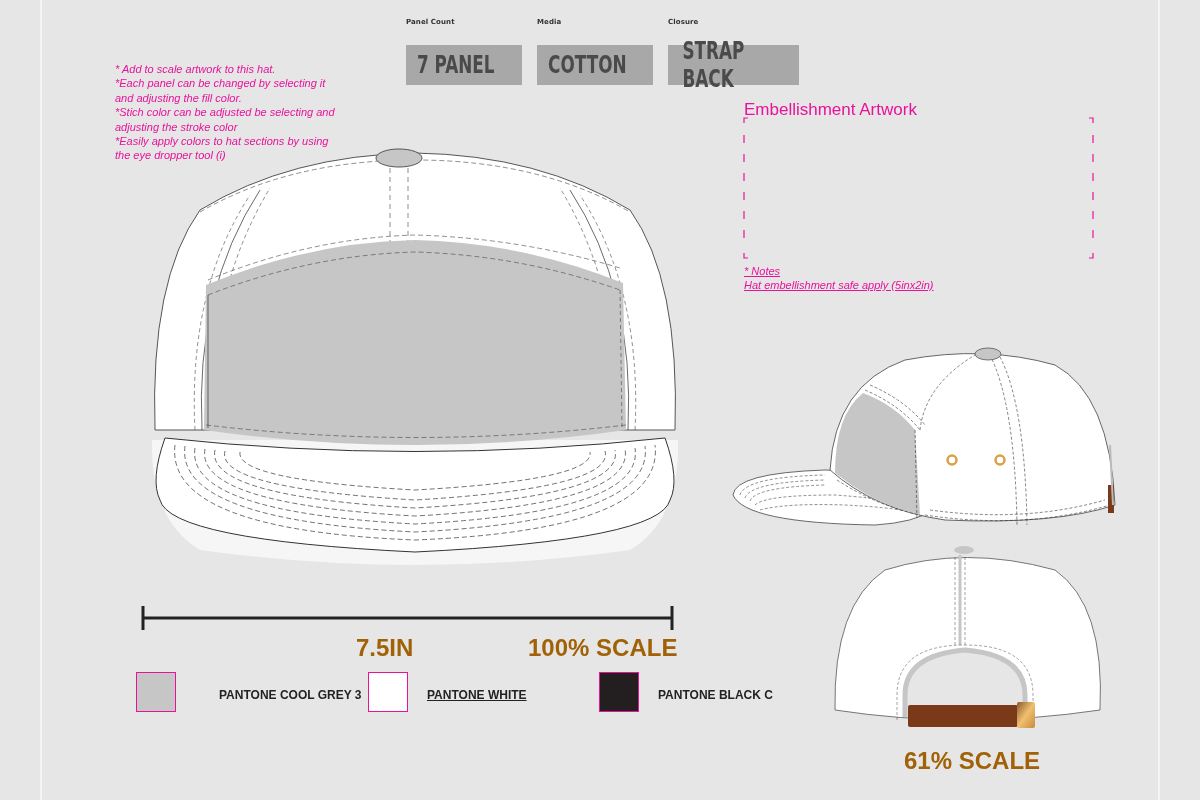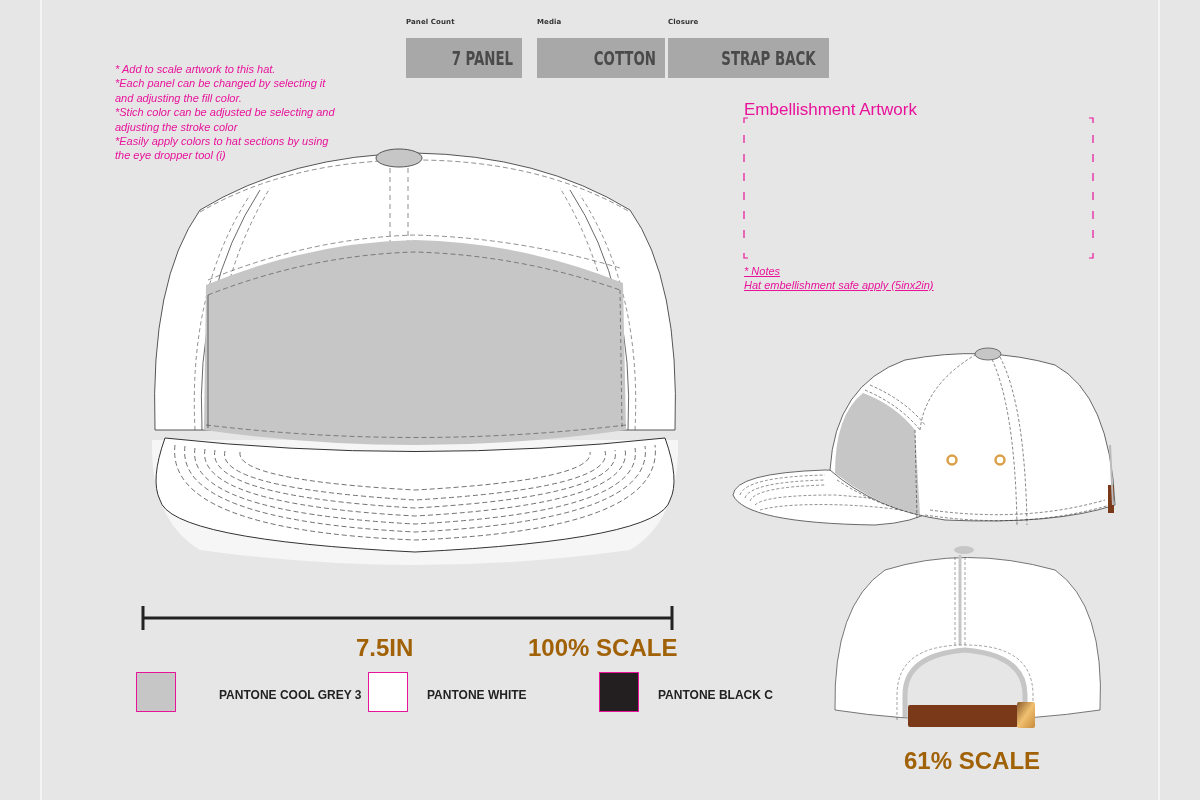--- a/index.html
+++ b/index.html
@@ -11,27 +11,27 @@
   }
   .frame {
     position: absolute; left: 40px; top: 0; width: 1120px; height: 800px;
     border-left: 2px solid #f4f4f4; border-right: 2px solid #f4f4f4;
     box-sizing: border-box;
   }
   .spec { position: absolute; top: 18px; }
   .spec-label {
     font-family: "DejaVu Sans", sans-serif;
     font-size: 7px; font-weight: bold; color: #333;
-    margin-bottom: 12px; letter-spacing: 0.1px;
+    margin-bottom: 19px; letter-spacing: 0.1px;
   }
   .spec-box {
     height: 40px; background: #a8a8a8;
-    display: flex; align-items: center; justify-content: flex-end;
+    display: flex; align-items: center; justify-content: flex-start;
     font-family: "DejaVu Sans Condensed", "DejaVu Sans", sans-serif;
-    font-weight: bold; font-size: 19px; color: #4a4a4a;
+    font-weight: bold; font-size: 24px; color: #4a4a4a;
     letter-spacing: 0px; transform-origin: center;
   }
   .spec-box span { display: inline-block; transform: scaleX(0.78); }
   .notes {
     position: absolute; left: 75px; top: 62px; width: 260px;
     color: #e8139a; font-style: italic; font-size: 11px; line-height: 14.4px; margin-left: 40px;
   }
   .notes div { white-space: nowrap; }
   .emb-title {
     position: absolute; left: 744px; top: 100px;
@@ -64,27 +64,27 @@
 <div class="frame"></div>
 
 <div class="spec" style="left:406px;">
   <div class="spec-label">Panel Count</div>
   <div class="spec-box" style="width:116px;">
       <span>7 PANEL</span>
     </div>
 </div>
 <div class="spec" style="left:537px;">
   <div class="spec-label">Media</div>
-  <div class="spec-box" style="width:116px;padding-left:12px;">
+  <div class="spec-box" style="width:116px;">
       <span>COTTON</span>
     </div>
 </div>
 <div class="spec" style="left:668px;">
   <div class="spec-label">Closure</div>
-  <div class="spec-box" style="width:131px;padding-left:30px;">
+  <div class="spec-box" style="width:131px;">
       <span>STRAP BACK</span>
     </div>
 </div>
 
 <div class="notes">
   <div>* Add to scale artwork to this hat.</div>
   <div>*Each panel can be changed by selecting it</div>
   <div>and adjusting the fill color.</div>
   <div>*Stich color can be adjusted be selecting and</div>
   <div>adjusting the stroke color</div>
@@ -207,15 +207,15 @@
   <line x1="2" y1="15" x2="531" y2="15" stroke="#222" stroke-width="3"></line>
   <line x1="531" y1="3" x2="531" y2="27" stroke="#222" stroke-width="3"></line>
 </svg>
 <div class="scale-text" style="left:356px;top:634px;">7.5IN</div>
 <div class="scale-text" style="left:528px;top:634px;text-align:right;">100% SCALE</div>
 <div class="scale-text" style="left:904px;top:747px;">61% SCALE</div>
 
 <div class="swatch" style="left:136px;top:672px;background:#c6c6c6;"></div>
 <div class="swatch-label" style="left:196px;top:688px;padding-left:23px;">PANTONE COOL GREY 3</div>
 <div class="swatch" style="left:368px;top:672px;background:#ffffff;"></div>
-<div class="swatch-label" style="left:427px;top:688px;">PANTONE WHITE</div>
+<div class="swatch-label" style="left:427px;top:688px;text-decoration:underline;">PANTONE WHITE</div>
 <div class="swatch" style="left:599px;top:672px;background:#231f20;"></div>
 <div class="swatch-label" style="left:658px;top:688px;">PANTONE BLACK C</div>
 
 </body></html>

